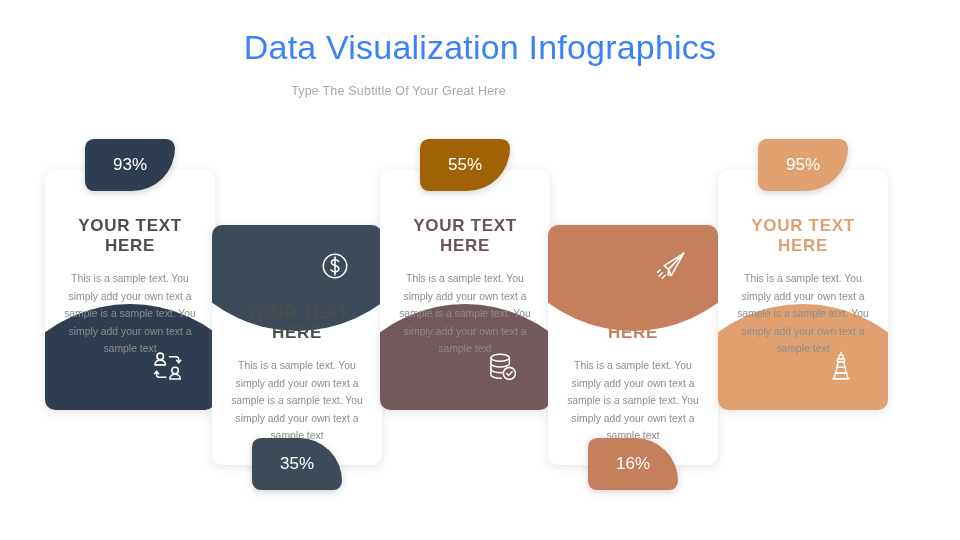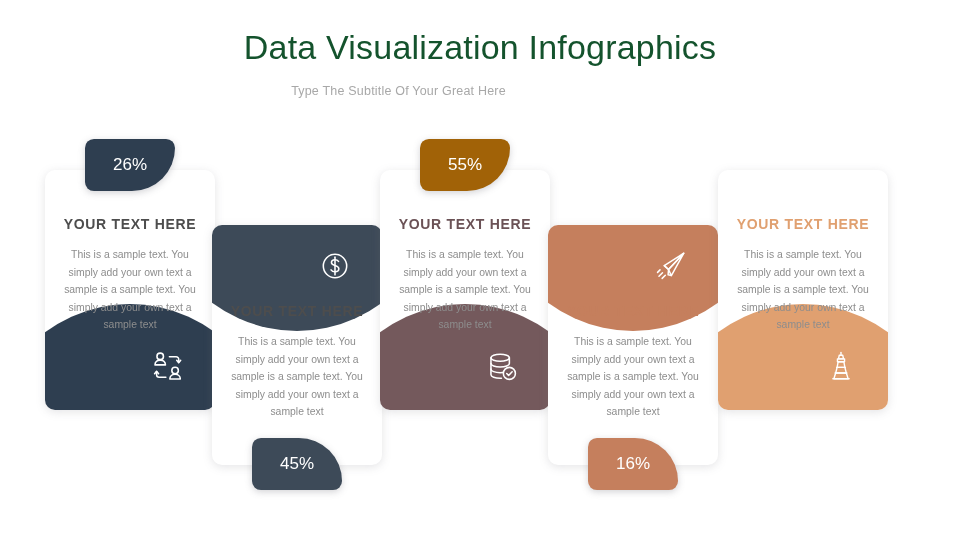--- a/index.html
+++ b/index.html
@@ -15,21 +15,21 @@
     background: #ffffff;
   }
 
   
   #page-title {
     position: absolute;
     top: 28px; left: 0; width: 960px;
     text-align: center;
     font-size: 34px;
     font-weight: 400;
-    color: #14532d;
+    color: #3b82f6;
     letter-spacing: 0.2px;
   }
   #page-subtitle {
     position: absolute;
     top: 84px; left: 0; width: 797px;
     text-align: center;
     font-size: 12.5px;
     font-weight: 400;
     color: #a8a8a8;
     letter-spacing: 0.2px;
@@ -83,21 +83,21 @@
     position: absolute;
     left: 0; width: 170px;
     padding: 0 10px;
     box-sizing: border-box;
     text-align: center;
   }
   .card.up   .card-body { top: 46px; }
   .card.down .card-body { top: 78px; }
 
   .card-heading {
-    font-size: 14px;
+    font-size: 17px;
     font-weight: bold;
     color: #4d4d4d;
     letter-spacing: 0.7px;
     margin-bottom: 9px;
   }
   .card-text {
     font-size: 10.4px;
     line-height: 17.5px;
     color: #8d8d8d;
     margin-top: 14px;
@@ -148,39 +148,39 @@
         <path d="M21 38.5h-9.5a3.6 3.6 0 0 1-3.6-3.6v-4.4"></path>
         <path d="M10.7 33.4l-2.8-3.4-2.8 3.4"></path>
       </svg>
     </div>
     <div class="card-body">
       <div class="card-heading" style="color: rgb(77, 77, 77);">YOUR TEXT HERE</div>
       <div class="card-text">This is a sample text. You simply add your own text a sample is a sample text. You simply add your own text a sample text</div>
     </div>
   </div>
   <div class="badge at-top badge-b1" style="background-color: rgb(46, 62, 80);">
-    <span>26%</span>
+    <span>93%</span>
   </div>
 
   <div class="card down card-c2">
     <div class="wedge top" style="background-color: rgb(61, 74, 88);"></div>
     <div class="card-icon top">
       <svg viewBox="0 0 48 48" fill="none" stroke="#ffffff" stroke-width="2.2" stroke-linecap="round" stroke-linejoin="round">
         <circle cx="24" cy="24" r="16.5"></circle>
         <path d="M29 17.5c-1.2-1.6-3-2.4-5-2.4-2.9 0-5 1.6-5 4 0 2.3 1.8 3.3 5 4.2 3.4 1 5.4 2 5.4 4.6 0 2.6-2.3 4.3-5.4 4.3-2.4 0-4.4-1-5.6-2.8"></path>
         <path d="M24 11.5v25"></path>
       </svg>
     </div>
     <div class="card-body">
       <div class="card-heading" style="color: rgb(77, 77, 77);">YOUR TEXT HERE</div>
       <div class="card-text">This is a sample text. You simply add your own text a sample is a sample text. You simply add your own text a sample text</div>
     </div>
   </div>
   <div class="badge at-bottom badge-b2" style="background-color: rgb(61, 74, 88);">
-    <span>45%</span>
+    <span>35%</span>
   </div>
 
   <div class="card up card-c3">
     <div class="wedge bottom" style="background-color: rgb(116, 89, 92);"></div>
     <div class="card-icon bottom">
       <svg viewBox="0 0 48 48" fill="none" stroke="#ffffff" stroke-width="2.2" stroke-linecap="round" stroke-linejoin="round">
         <ellipse cx="20" cy="11" rx="13" ry="5"></ellipse>
         <path d="M7 11v8c0 2.8 5.8 5 13 5s13-2.2 13-5v-8"></path>
         <path d="M7 19v8c0 2.8 5.8 5 13 5 1.3 0 2.6-.1 3.8-.2"></path>
         <path d="M7 27v8c0 2.8 5.8 5 13 5 .6 0 1.2 0 1.8-.05"></path>
@@ -231,14 +231,17 @@
         <path d="M15.7 32.5h16.6"></path>
         <path d="M16.5 32.5l-2.6 8h20.2l-2.6-8"></path>
         <path d="M12.5 40.5h23"></path>
       </svg>
     </div>
     <div class="card-body">
       <div class="card-heading" style="color: rgb(224, 160, 112);">YOUR TEXT HERE</div>
       <div class="card-text">This is a sample text. You simply add your own text a sample is a sample text. You simply add your own text a sample text</div>
     </div>
   </div>
+  <div class="badge at-top badge-b5" style="background-color: rgb(224, 160, 112);">
+    <span>95%</span>
+  </div>
 
 </div>
 
 </body></html>

